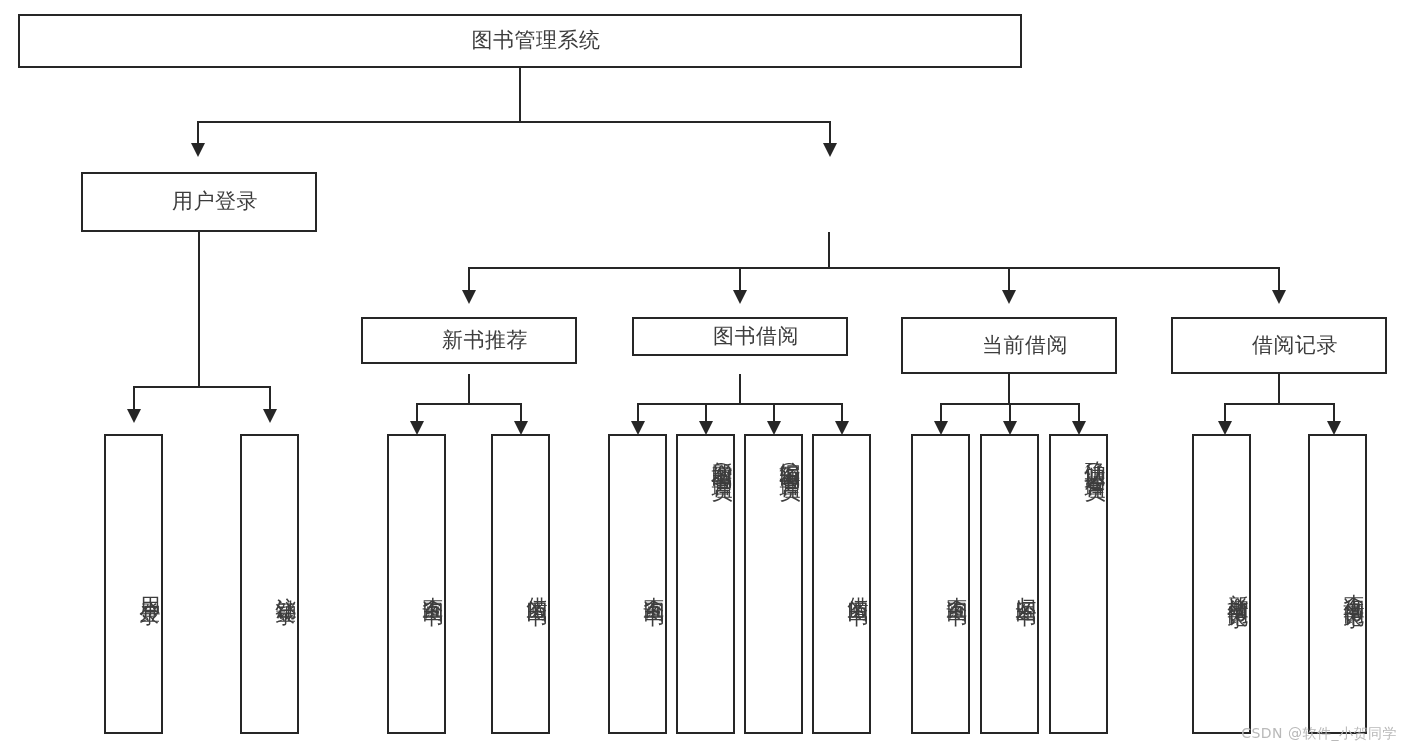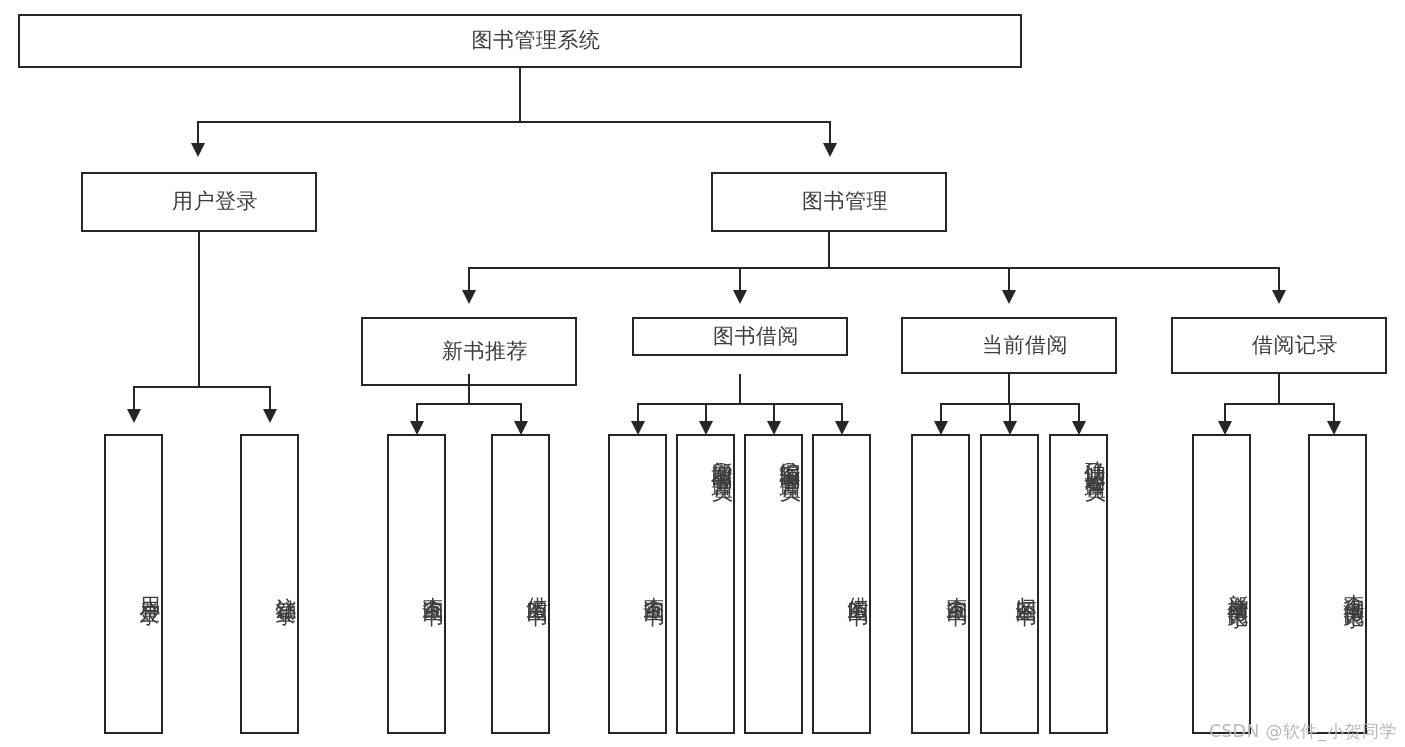--- a/index.html
+++ b/index.html
@@ -74,21 +74,21 @@
     height: 0;
     border-left: 7px solid transparent;
     border-right: 7px solid transparent;
     border-top: 14px solid #262626;
   }
   
   #watermark {
     position: absolute;
     right: 8px;
     bottom: 4px;
-    font-size: 17px;
+    font-size: 14px;
     color: #b9b9b9;
     letter-spacing: 0.5px;
     white-space: nowrap;
     font-family: "DejaVu Sans", "Liberation Sans", sans-serif;
     margin-top: 44px;
   }
 </style>
 </head>
 <body>
 
@@ -104,44 +104,41 @@
 
   <div class="line vline" style="left:197px; top:121px; width:2px; height:23px;"></div>
   <div class="arrow" style="left:191px; top:143px;"></div>
   <div class="line vline" style="left:829px; top:121px; width:2px; height:23px;"></div>
   <div class="arrow" style="left:823px; top:143px;"></div>
 
   <div class="node h" style="left:81px; top:172px; width:236px; height:60px;">
     <span class="label">用户登录</span>
   </div>
 
-  <div class="node h" style="left:711px; top:172px; width:236px; height:60px;">
-    <span class="label">图书管理</span>
-  </div>
 
   <div class="line vline" style="left:198px; top:232px; width:2px; height:156px;"></div>
   <div class="line hline" style="left:133px; top:386px; width:137px; height:2px;"></div>
   <div class="line vline" style="left:133px; top:386px; width:2px; height:24px;"></div>
   <div class="arrow" style="left:127px; top:409px;"></div>
   <div class="line vline" style="left:269px; top:386px; width:2px; height:24px;"></div>
   <div class="arrow" style="left:263px; top:409px;"></div>
 
   <div class="line vline" style="left:828px; top:232px; width:2px; height:37px;"></div>
   <div class="line hline" style="left:468px; top:267px; width:812px; height:2px;"></div>
 
   <div class="line vline" style="left:468px; top:267px; width:2px; height:24px;"></div>
   <div class="arrow" style="left:462px; top:290px;"></div>
   <div class="line vline" style="left:739px; top:267px; width:2px; height:24px;"></div>
   <div class="arrow" style="left:733px; top:290px;"></div>
   <div class="line vline" style="left:1008px; top:267px; width:2px; height:24px;"></div>
   <div class="arrow" style="left:1002px; top:290px;"></div>
   <div class="line vline" style="left:1278px; top:267px; width:2px; height:24px;"></div>
   <div class="arrow" style="left:1272px; top:290px;"></div>
 
-  <div class="node h" style="left:361px; top:317px; width:216px; height:69px;">
+  <div class="node h" style="left:361px; top:317px; width:216px; height:47px;">
     <span class="label">新书推荐</span>
   </div>
   <div class="node h" style="left:632px; top:317px; width:216px; height:39px;">
     <span class="label">图书借阅</span>
   </div>
   <div class="node h" style="left:1171px; top:317px; width:216px; height:57px;">
     <span class="label">借阅记录</span>
   </div>
   <div class="node h" style="left:901px; top:317px; width:216px; height:57px;">
     <span class="label">当前借阅</span>

